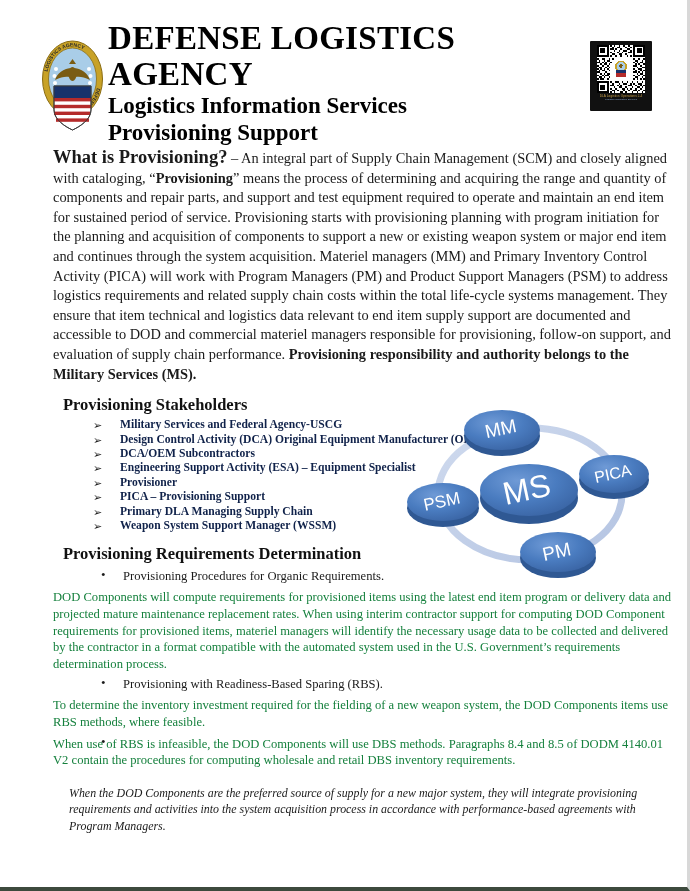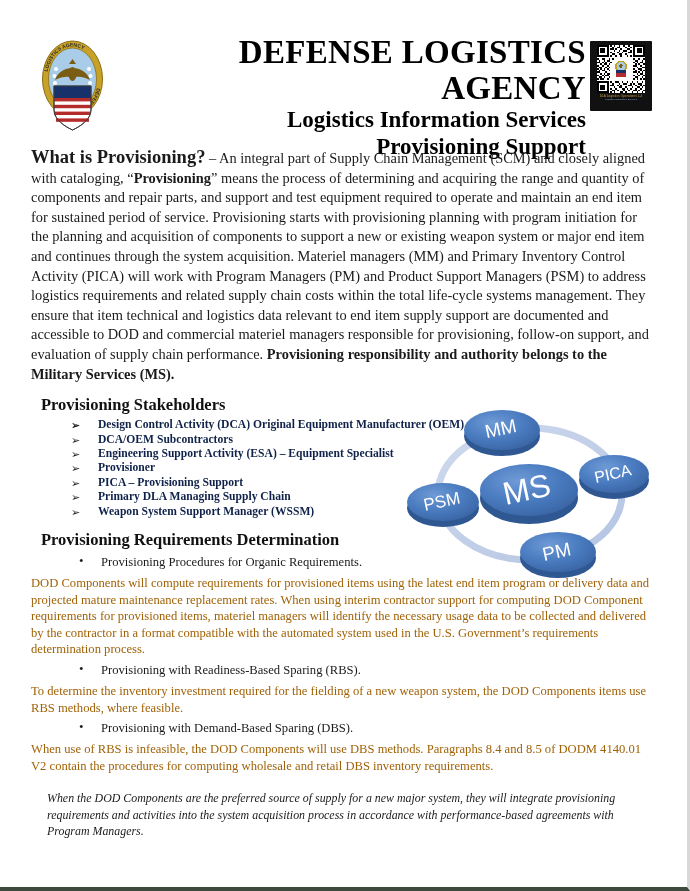--- a/index.html
+++ b/index.html
@@ -51,23 +51,23 @@
     white-space: nowrap;
     overflow: hidden;
   }
   .qr-caption2 {
     display:block; width: 54px; text-align:center;
     color:#8fa9cf; font-family:"Liberation Sans", sans-serif;
     font-size: 2.4px; line-height: 3px; white-space: nowrap; overflow:hidden;
   }
   .title-block {
     position: absolute;
-    left: 108px; top: 34px;
+    left: 108px; top: 20px;
     width: 478px;
-    text-align: right;
+    text-align: left;
   }
   .org-title {
     font-family: "Liberation Serif", serif;
     font-weight: bold;
     font-size: 33px;
     line-height: 36px;
     letter-spacing: 0.3px;
     color: #000000;
     margin: 0;
   }
@@ -76,21 +76,21 @@
     font-weight: bold;
     font-size: 23px;
     line-height: 27px;
     color: #000000;
     margin: 0;
   }
 
   
   .body-wrap {
     position: absolute;
-    left: 31px; top: 148px;
+    left: 53px; top: 148px;
     width: 618px;
   }
   .para {
     font-size: 14.4px;
     line-height: 19.6px;
     color: #1a1a1a;
     text-align: left;
     margin: 0;
   }
   .q-head {
@@ -141,21 +141,21 @@
     padding-left: 22px;
   }
   ul.dots li .mk {
     position: absolute; left: 0; top: -1px;
     font-size: 13px;
   }
 
   .para-sm {
     font-size: 12.6px;
     line-height: 16.6px;
-    color: #a16207;
+    color: #15803d;
     margin: 0 0 4px 0;
   }
   .para-ital {
     font-size: 11.9px;
     line-height: 16.4px;
     font-style: italic;
     color: #1a1a1a;
     margin: 16px;
   }
 
@@ -411,21 +411,21 @@
     </div>
   </div>
 
   <div class="body-wrap">
 
     <p class="para"><span class="q-head">What is Provisioning?</span><span> – </span><span>An integral part of Supply Chain Management (SCM) and closely aligned with cataloging, “</span><span class="b">Provisioning</span><span>” means the process of determining and acquiring the range and quantity of components and repair parts, and support and test equipment required to operate and maintain an end item for sustained period of service. Provisioning starts with provisioning planning with program initiation for the planning and acquisition of components to support a new or existing weapon system or major end item and continues through the system acquisition. Materiel managers (MM) and  Primary Inventory Control Activity (PICA) will work with Program Managers (PM) and Product Support Managers (PSM) to address logistics requirements and related supply chain costs within the total life-cycle systems management. They ensure that item technical and logistics data relevant to end item supply support are documented and accessible to DOD and commercial materiel managers responsible for provisioning, follow-on support, and evaluation of supply chain performance. </span><span class="b">Provisioning responsibility and authority belongs to the Military Services (MS).</span></p>
 
     <h2 class="section">Provisioning Stakeholders</h2>
 
     <ul class="arrows">
-      <li><span class="mk">➢</span></li>
+      <li><span class="mk">➢</span><span>Military Services and Federal Agency-USCG</span></li>
       <li><span class="mk">➢</span><span>Design Control Activity (DCA) Original Equipment Manufacturer (OEM)</span></li>
       <li><span class="mk">➢</span><span>DCA/OEM Subcontractors</span></li>
       <li><span class="mk">➢</span><span>Engineering Support Activity (ESA) – Equipment Specialist</span></li>
       <li><span class="mk">➢</span><span>Provisioner</span></li>
       <li><span class="mk">➢</span><span>PICA – Provisioning Support</span></li>
       <li><span class="mk">➢</span><span>Primary DLA Managing Supply Chain</span></li>
       <li><span class="mk">➢</span><span>Weapon System Support Manager (WSSM)</span></li>
     </ul>
 
     <h2 class="section">Provisioning Requirements Determination</h2>
@@ -434,21 +434,21 @@
       <li><span class="mk">•</span><span>Provisioning Procedures for Organic Requirements.</span></li>
     </ul>
     <p class="para-sm">DOD Components will compute requirements for provisioned items using the latest end item program or delivery data and projected mature maintenance replacement rates.  When using interim contractor support for computing DOD Component requirements for provisioned items, materiel managers will identify the necessary usage data to be collected and delivered by the contractor in a format compatible with the automated system used in the U.S. Government’s requirements determination process.</p>
 
     <ul class="dots">
       <li><span class="mk">•</span><span>Provisioning with Readiness-Based Sparing (RBS).</span></li>
     </ul>
     <p class="para-sm">To determine the inventory investment required for the fielding of a new weapon system, the DOD Components items use RBS methods, where feasible.</p>
 
     <ul class="dots">
-      <li><span class="mk">•</span><span>Provisioning with Demand-Based Sparing (DBS).</span></li>
+      <li><span class="mk">•</span></li>
     </ul>
     <p class="para-sm">When use of RBS is infeasible, the DOD Components will use DBS methods.  Paragraphs 8.4 and 8.5 of DODM 4140.01 V2 contain the procedures for computing wholesale and retail DBS inventory requirements.</p>
 
     <p class="para-ital">When the DOD Components are the preferred source of supply for a new major system, they will integrate provisioning requirements and activities into the system acquisition process in accordance with performance-based agreements with Program Managers.</p>
   </div>
 
   <div class="diagram">
     <svg viewBox="0 0 270 172" width="270" height="172">
       <defs>
         <radialGradient id="discTop" cx="38%" cy="32%" r="72%">

